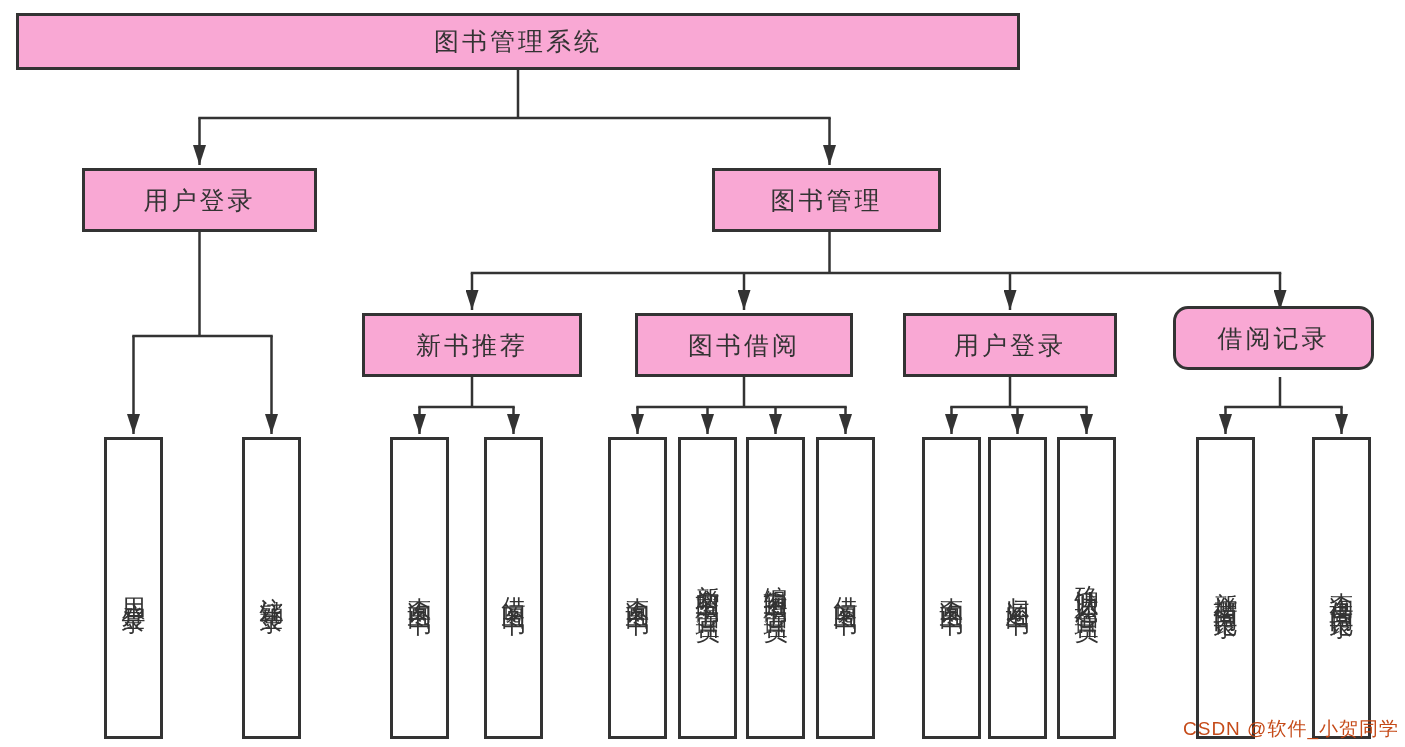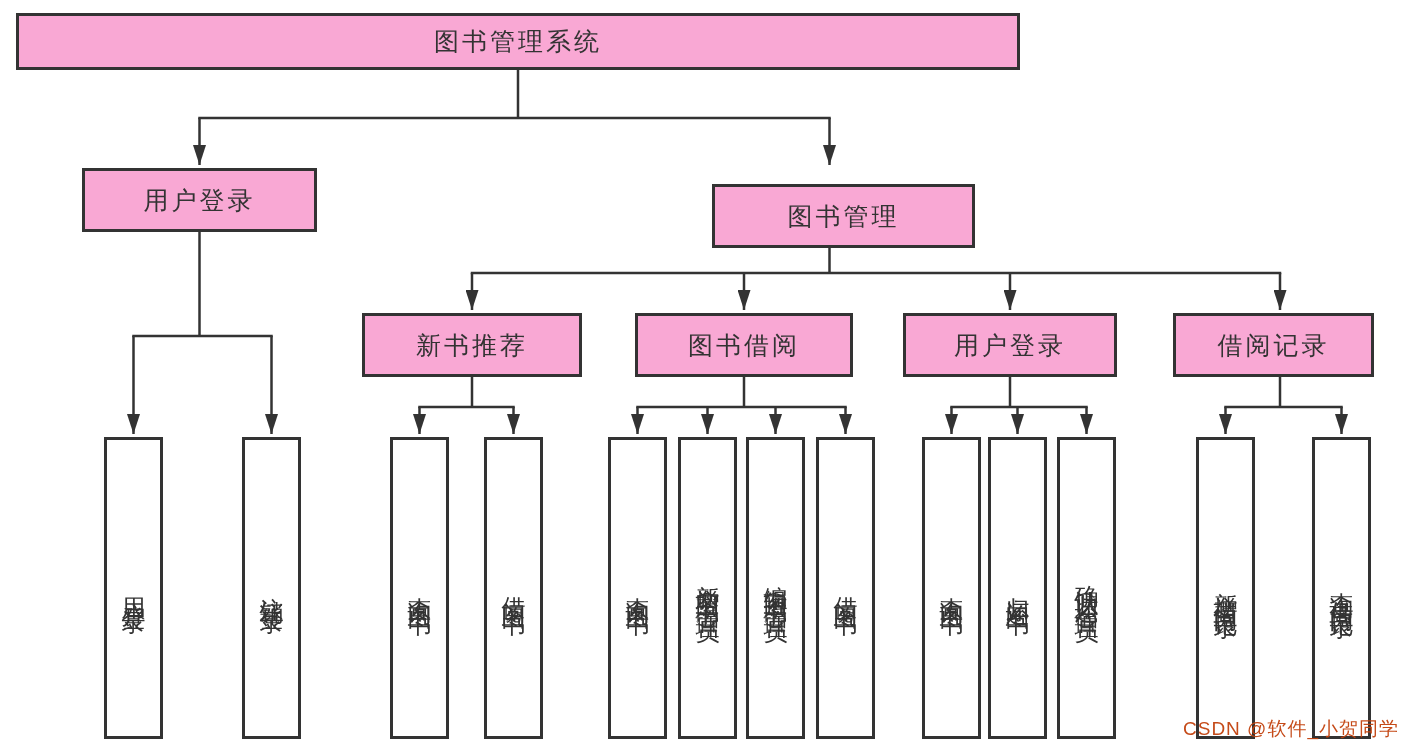--- a/index.html
+++ b/index.html
@@ -48,25 +48,25 @@
     z-index: 2;
   }
   .leaf span {
     writing-mode: vertical-rl;
     text-orientation: mixed;
     letter-spacing: 5px;
     line-height: 1;
   }
   .top { left: 16px;   top: 13px;  width: 1004px; height: 57px; }
   .n-userlogin { left: 82px;  top: 168px; width: 235px; height: 64px; }
-  .n-bookmgmt  { left: 712px; top: 168px; width: 263px; height: 64px; margin-top: 16px; }
+  .n-bookmgmt  { left: 712px; top: 168px; width: 229px; height: 64px; }
   .n-newbook   { left: 362px;  top: 313px; width: 220px; height: 64px; }
   .n-borrow    { left: 635px;  top: 313px; width: 218px; height: 64px; }
   .n-current   { left: 903px;  top: 313px; width: 214px; height: 64px; }
-  .n-record    { left: 1173px; top: 313px; width: 201px; height: 64px; }
+  .n-record    { left: 1173px; top: 306px; width: 201px; height: 64px; border-radius: 15px; }
   .lf { top: 437px; width: 59px; height: 302px; }
   .lf0  { left: 104px; }
   .lf1  { left: 242px; }
   .lf2  { left: 390px; }
   .lf3  { left: 484px; }
   .lf4  { left: 608px; }
   .lf5  { left: 678px; }
   .lf6  { left: 746px; }
   .lf7  { left: 816px; }
   .lf8  { left: 922px; }

